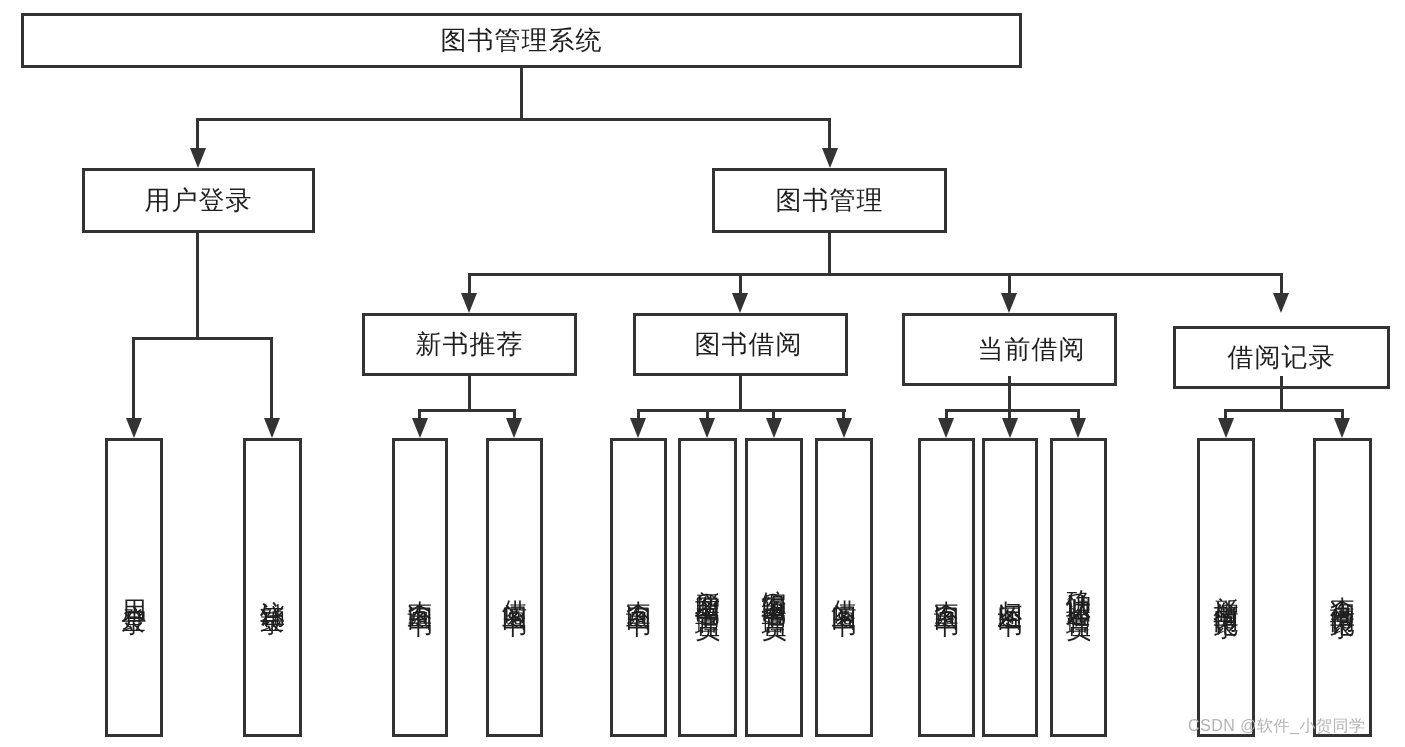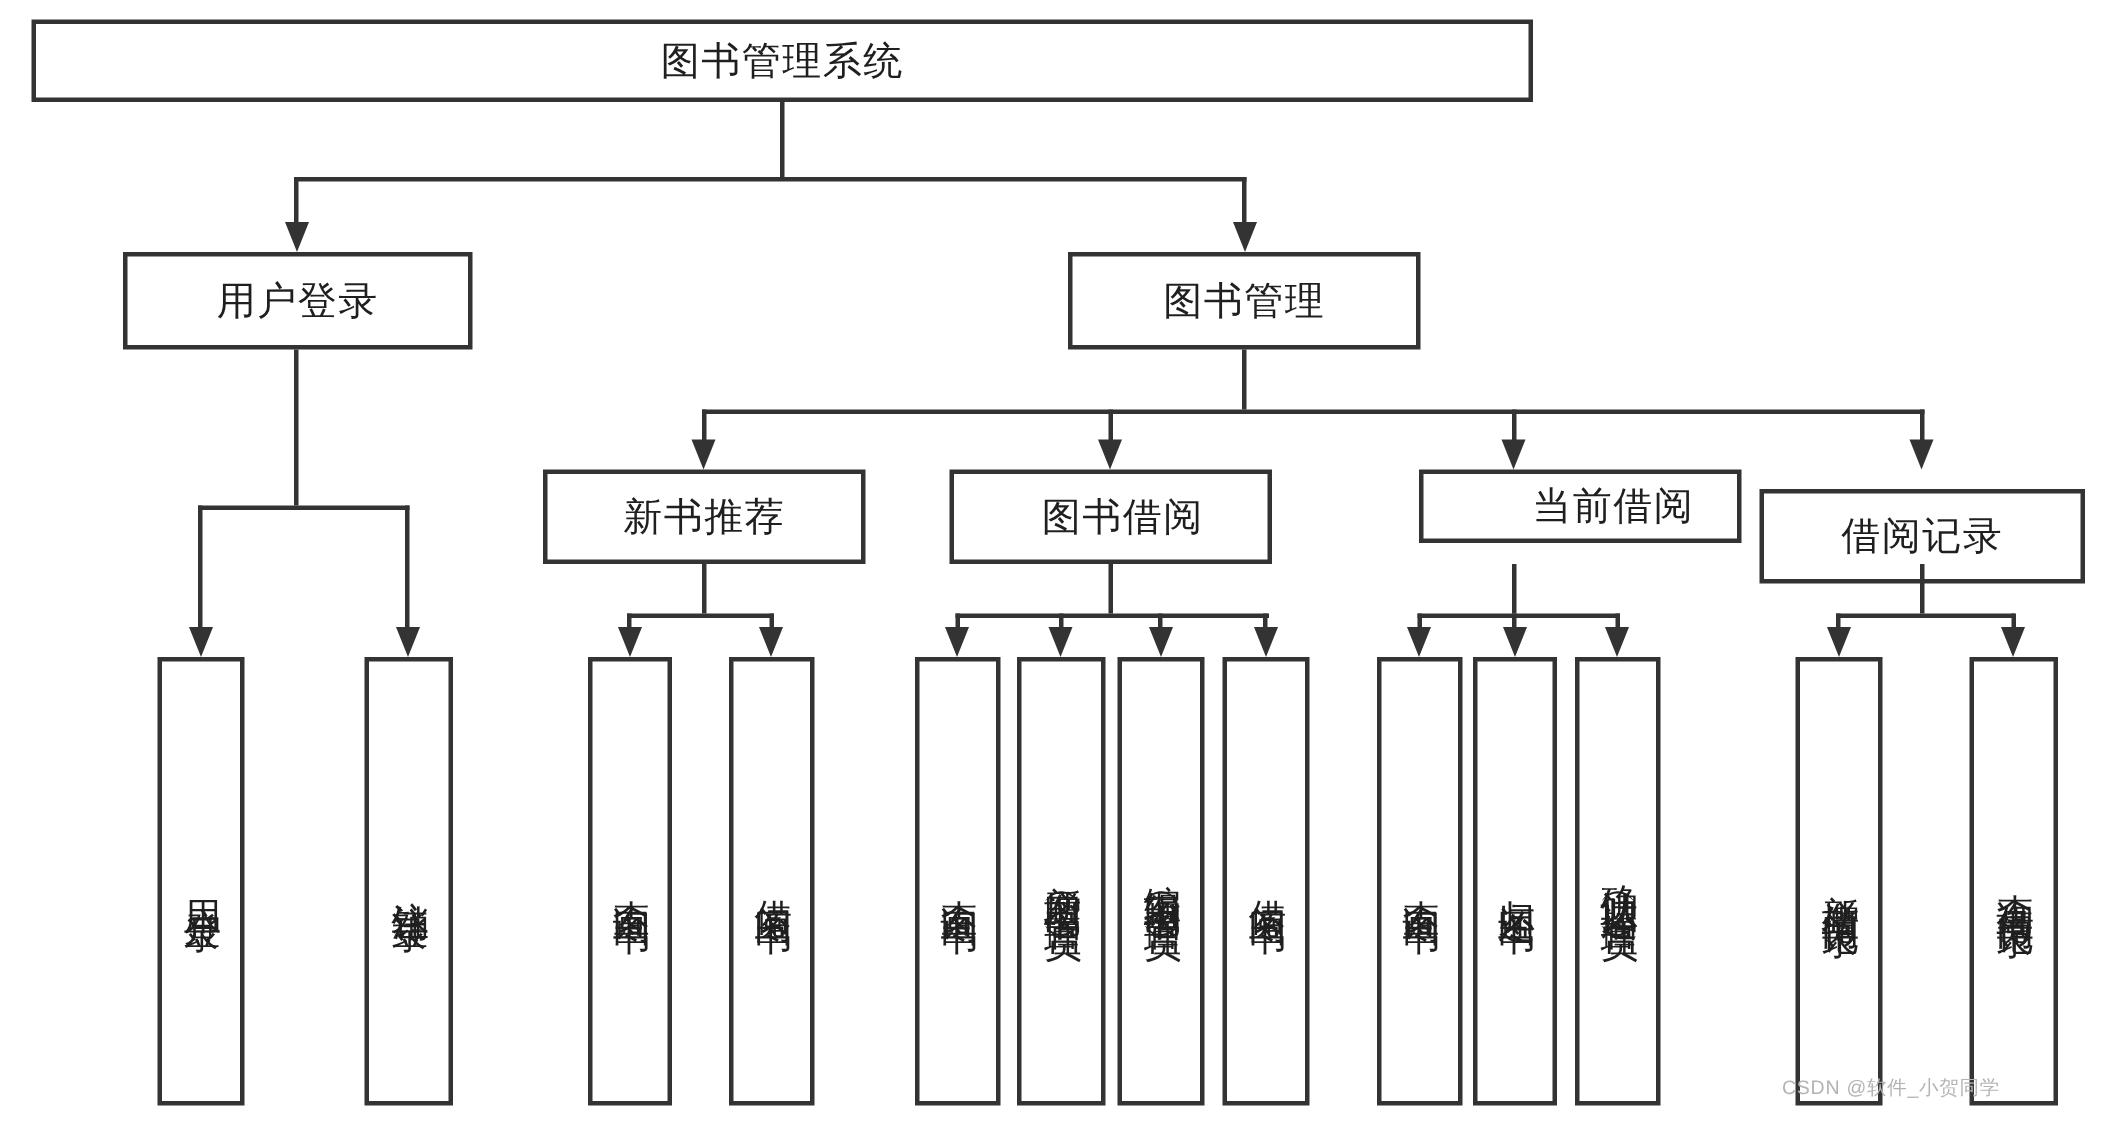--- a/index.html
+++ b/index.html
@@ -46,21 +46,21 @@
     width: 0;
     height: 0;
     border-left: 8px solid transparent;
     border-right: 8px solid transparent;
     border-top: 20px solid #333333;
   }
   .watermark {
     position: absolute;
     left: 1188px;
     top: 716px;
-    font-size: 13px;
+    font-size: 16px;
     color: #b3b3b3;
     letter-spacing: 0.5px;
     white-space: nowrap;
     z-index: 10;
   }
 </style>
 </head>
 <body>
 
 <div class="canvas">
@@ -75,21 +75,21 @@
   <div class="node" style="left:362px;top:313px;width:215px;height:63px;">
     <span class="hlabel">新书推荐</span>
   </div>
 
   <div class="node" style="left:712px;top:168px;width:235px;height:65px;">
     <span class="hlabel">图书管理</span>
   </div>
   <div class="node" style="left:633px;top:313px;width:215px;height:63px;padding-left:16px;">
     <span class="hlabel">图书借阅</span>
   </div>
-  <div class="node" style="left:946px;top:313px;width:215px;height:49px;padding-left:44px;">
+  <div class="node" style="left:902px;top:313px;width:215px;height:73px;padding-left:44px;">
     <span class="hlabel">当前借阅</span>
   </div>
   <div class="node" style="left:1173px;top:326px;width:217px;height:63px;">
     <span class="hlabel">借阅记录</span>
   </div>
 
   <div class="node" style="left:105px;top:438px;width:58px;height:299px;">
     <span class="vlabel">用户登录</span>
   </div>
   <div class="node" style="left:243px;top:438px;width:59px;height:299px;">

